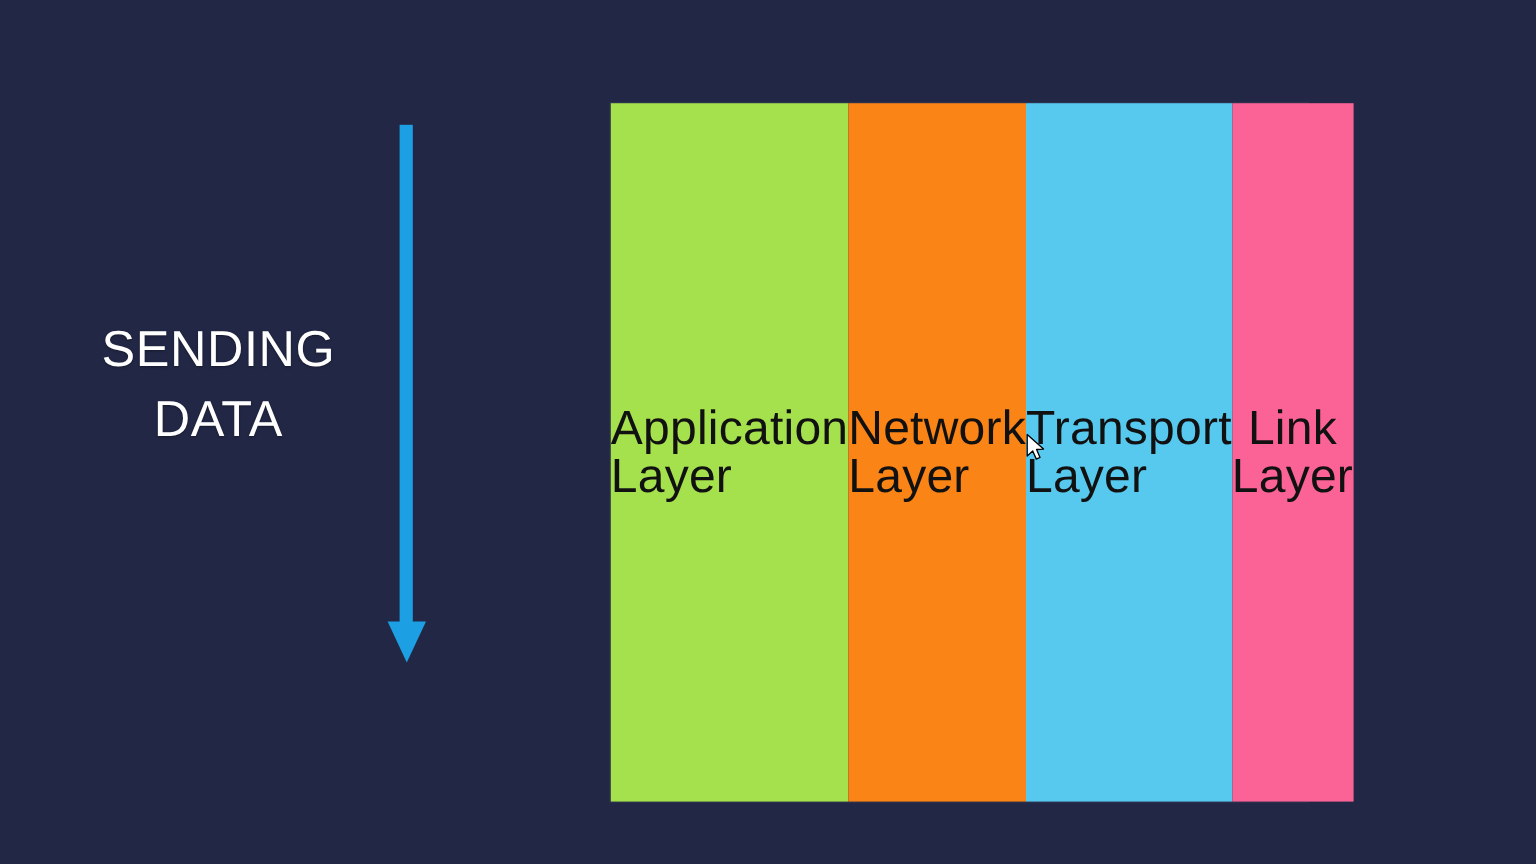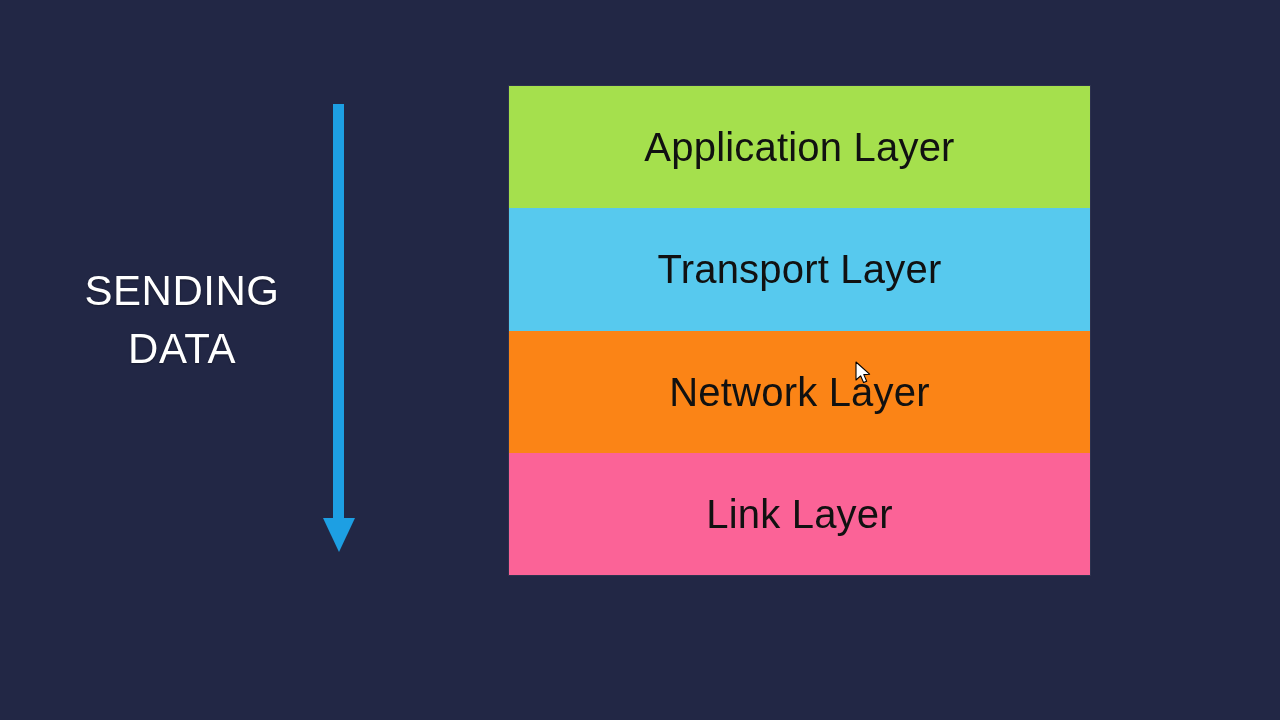--- a/index.html
+++ b/index.html
@@ -45,23 +45,23 @@
     width: 62px;
     height: 460px;
   }
 
   
   #stack {
     position: absolute;
     left: 509px;
     top: 86px;
     width: 581px;
-    height: 489px;
+    height: 582px;
     display: flex;
-    flex-direction: column;
+    flex-direction: row;
     box-shadow: 0 0 0 1px rgba(255,255,255,0.05);
   }
   .layer {
     flex: 1 1 0;
     display: flex;
     align-items: center;
     justify-content: center;
   }
   .layer-label {
     color: #111111;
@@ -96,26 +96,26 @@
       <polygon points="15,418 47,418 31,452" fill="#1d9fe3"></polygon>
     </svg>
   </div>
 
   <div id="stack">
 
     <div class="layer" style="background:#a5e04d;">
       <span class="layer-label">Application Layer</span>
     </div>
 
+    <div class="layer" style="background:#fb8416;">
+      <span class="layer-label">Network Layer</span>
+    </div>
+
     <div class="layer" style="background:#57c9ee;">
       <span class="layer-label">Transport Layer</span>
-    </div>
-
-    <div class="layer" style="background:#fb8416;">
-      <span class="layer-label">Network Layer</span>
     </div>
 
     <div class="layer" style="background:#fb6397;text-align:center;">
       <span class="layer-label">Link Layer</span>
     </div>
 
   </div>
 
   <div id="cursor">
     <svg width="20" height="26" viewBox="0 0 20 26" xmlns="http://www.w3.org/2000/svg">

